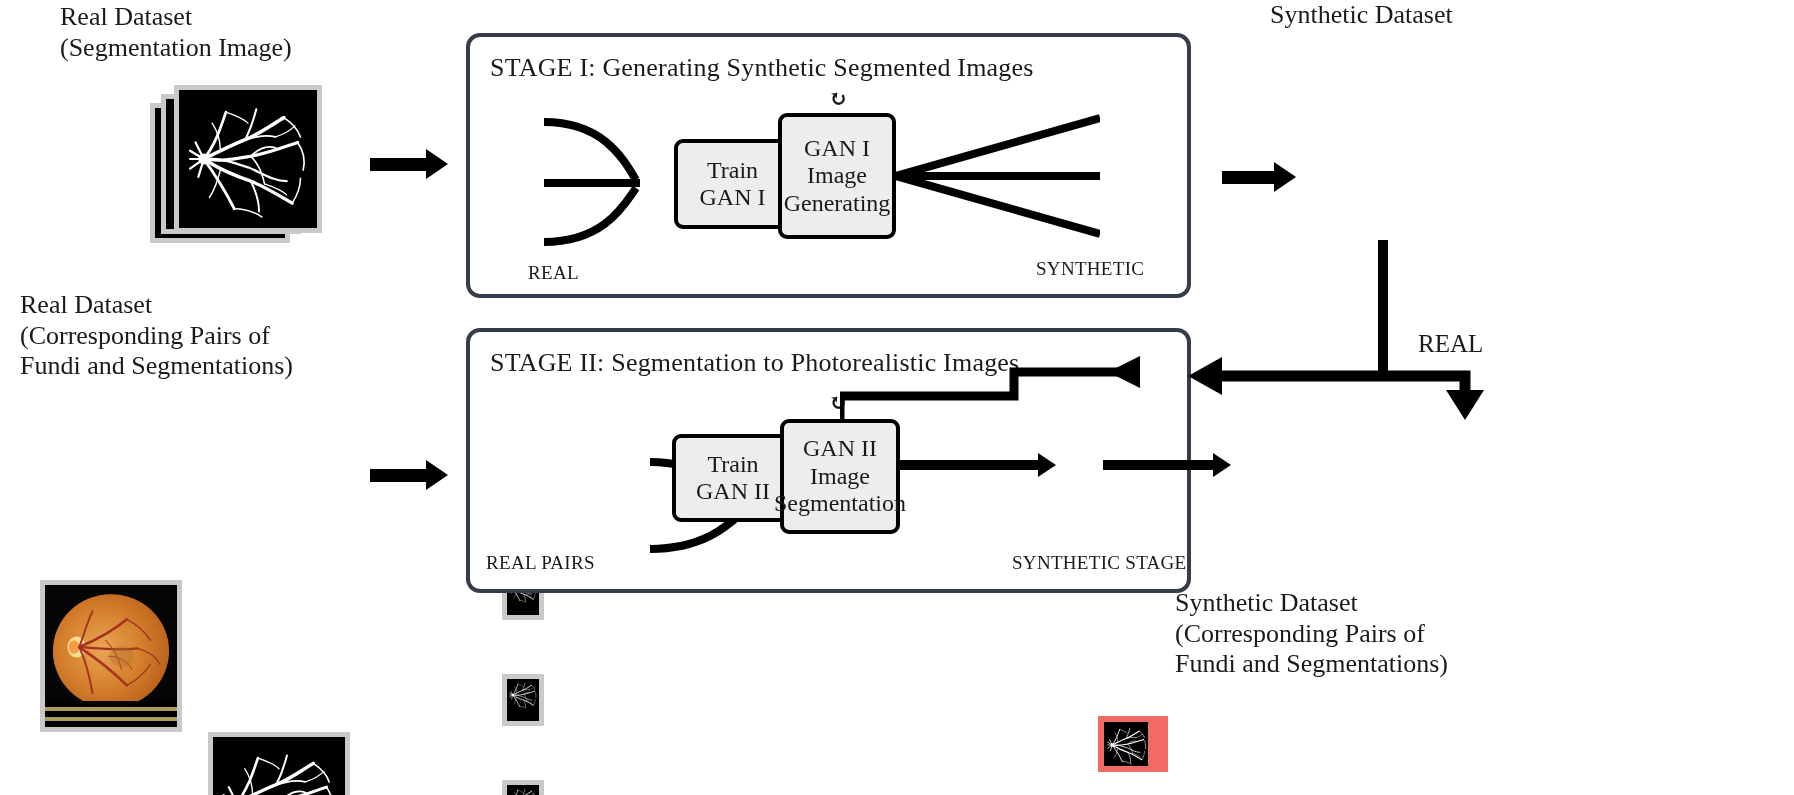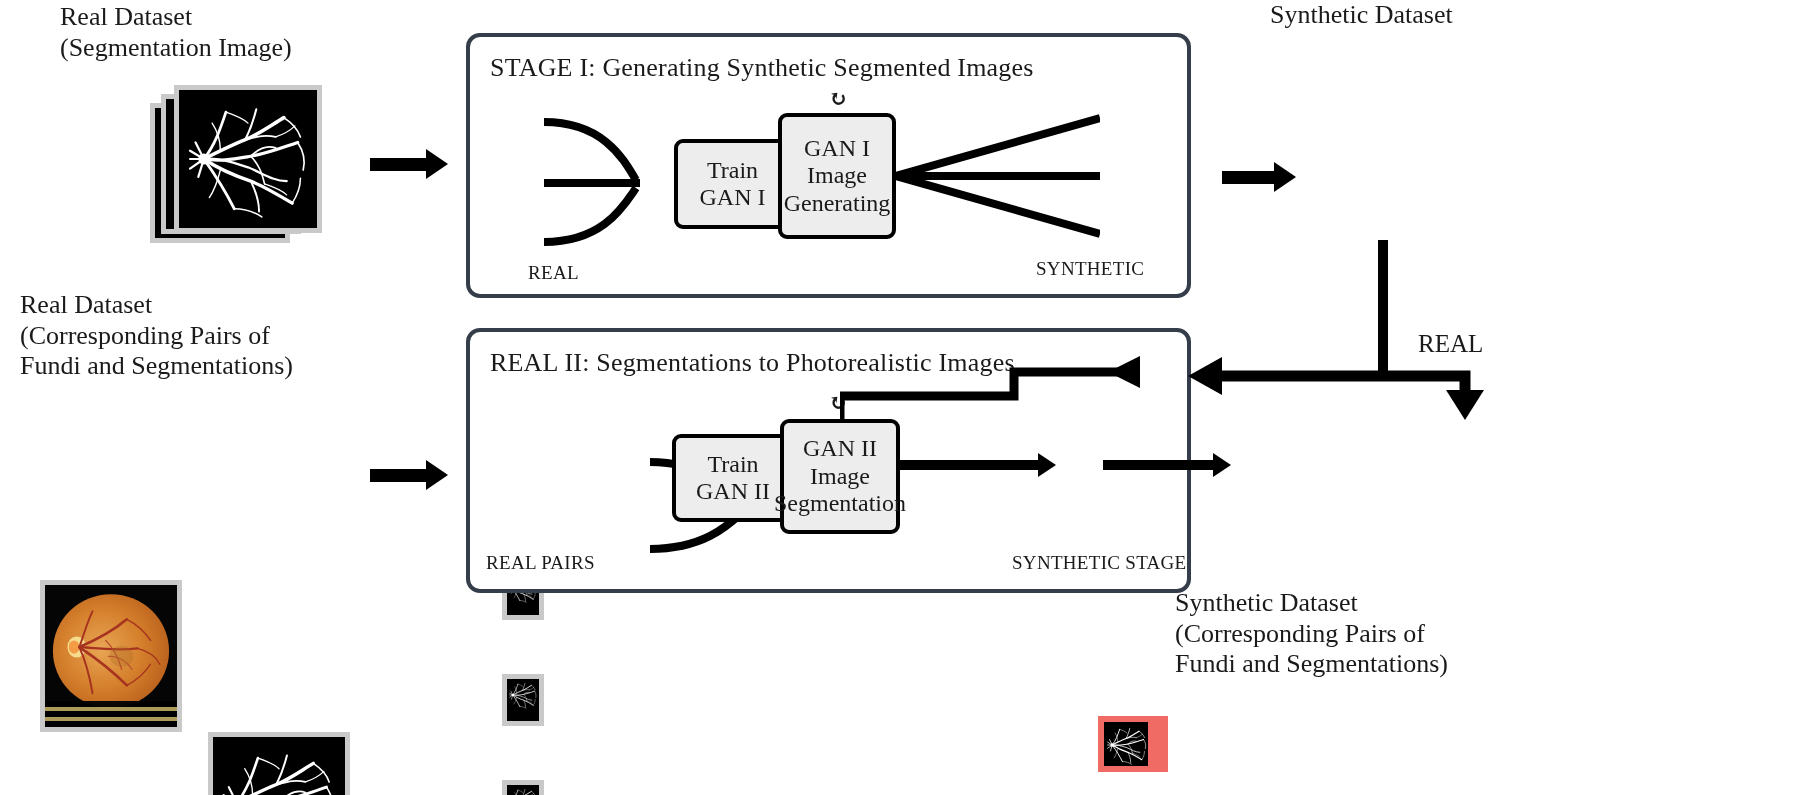--- a/index.html
+++ b/index.html
@@ -193,21 +193,21 @@
       </svg>
   </div>
   <div class="layer tile red" style="left:50px;top:0;width:8px;height:56px;"></div>
   <div class="layer tile red" style="left:58px;top:0;width:8px;height:56px;"></div>
 </div>
 
 <div class="abs smalllabel" style="left:1036px;top:258px;">SYNTHETIC</div>
 
 <div class="abs panel" style="left:466px;top:328px;width:725px;height:265px;"></div>
 
-<div class="abs stage-title" style="left:490px;top:348px;">REAL II: Segmentations to Photorealistic Images</div>
+<div class="abs stage-title" style="left:490px;top:348px;">STAGE II: Segmentation to Photorealistic Images</div>
 
 <div class="abs smalllabel" style="left:486px;top:552px;">REAL PAIRS</div>
 
 <svg class="abs" style="left:650px;top:415px;width:135px;height:150px;" viewBox="0 0 135 150">
   <path d="M0 47 C60 47,84 80,96 92" stroke="#000" stroke-width="8" fill="none"></path>
   <path d="M0 134 C60 134,84 104,96 94" stroke="#000" stroke-width="8" fill="none"></path>
 </svg>
 
 <div class="abs pbox" style="left:672px;top:434px;width:122px;height:88px;">
     <span style="display:block">Train</span>

